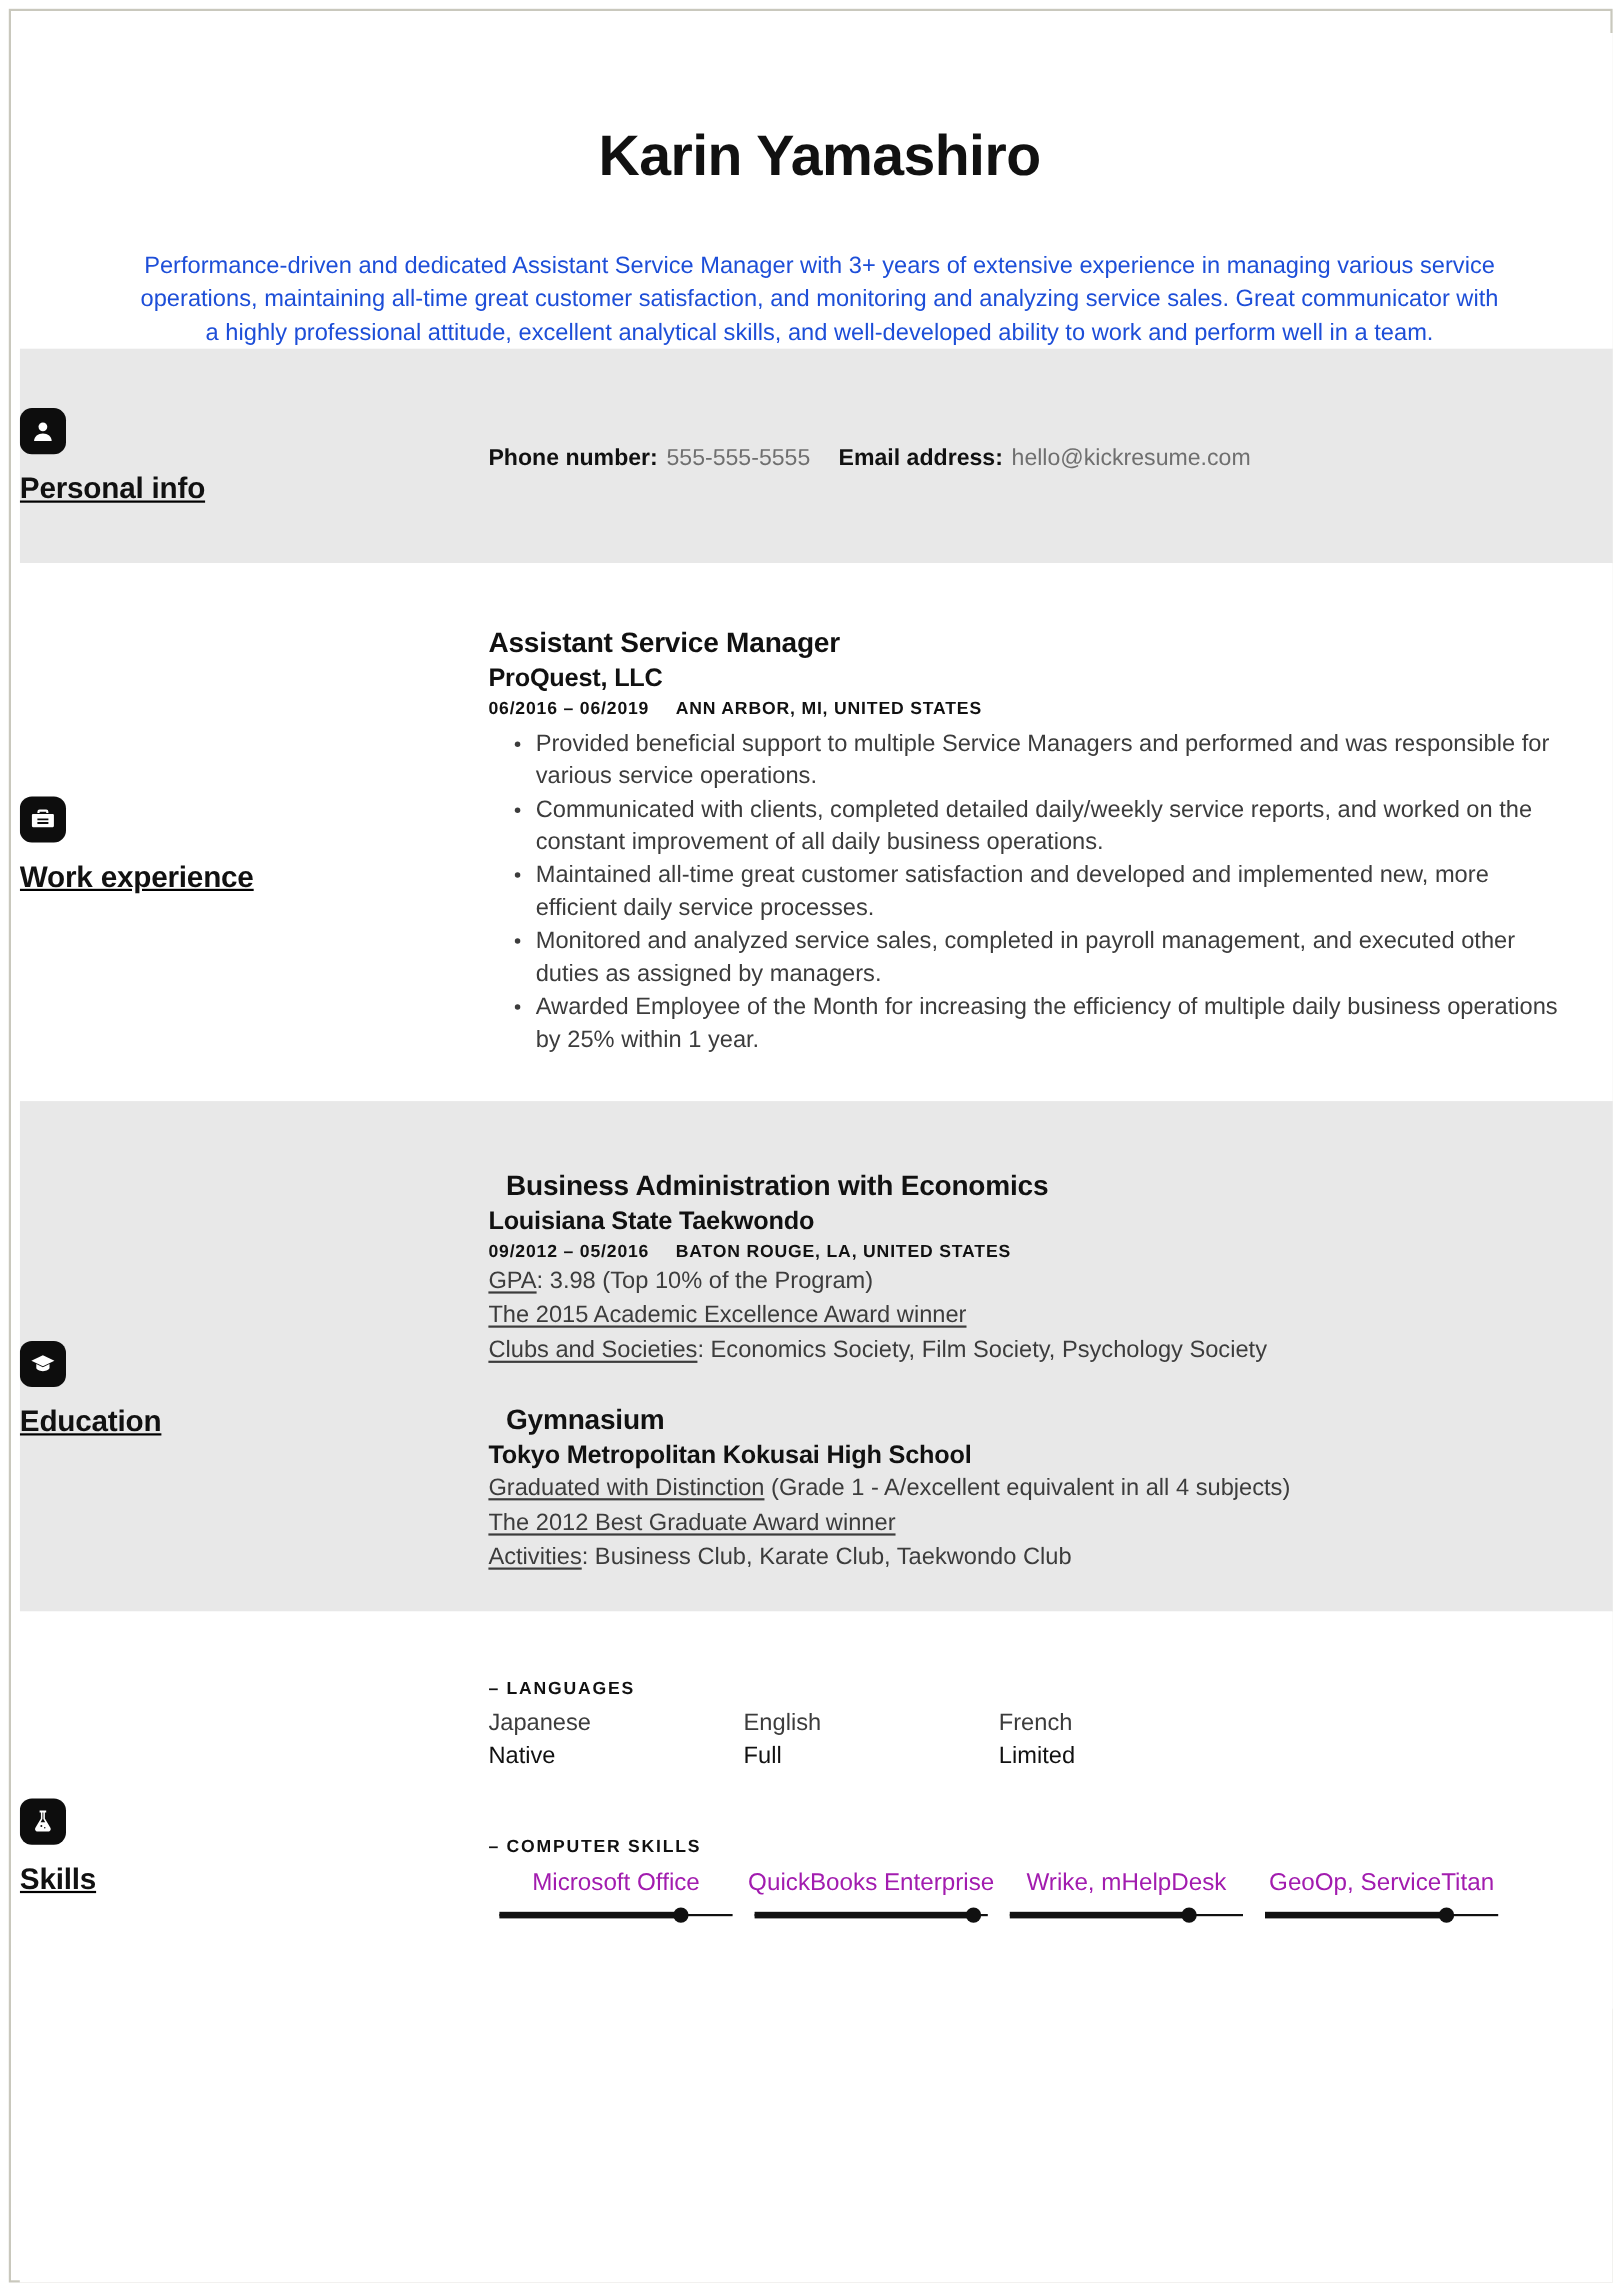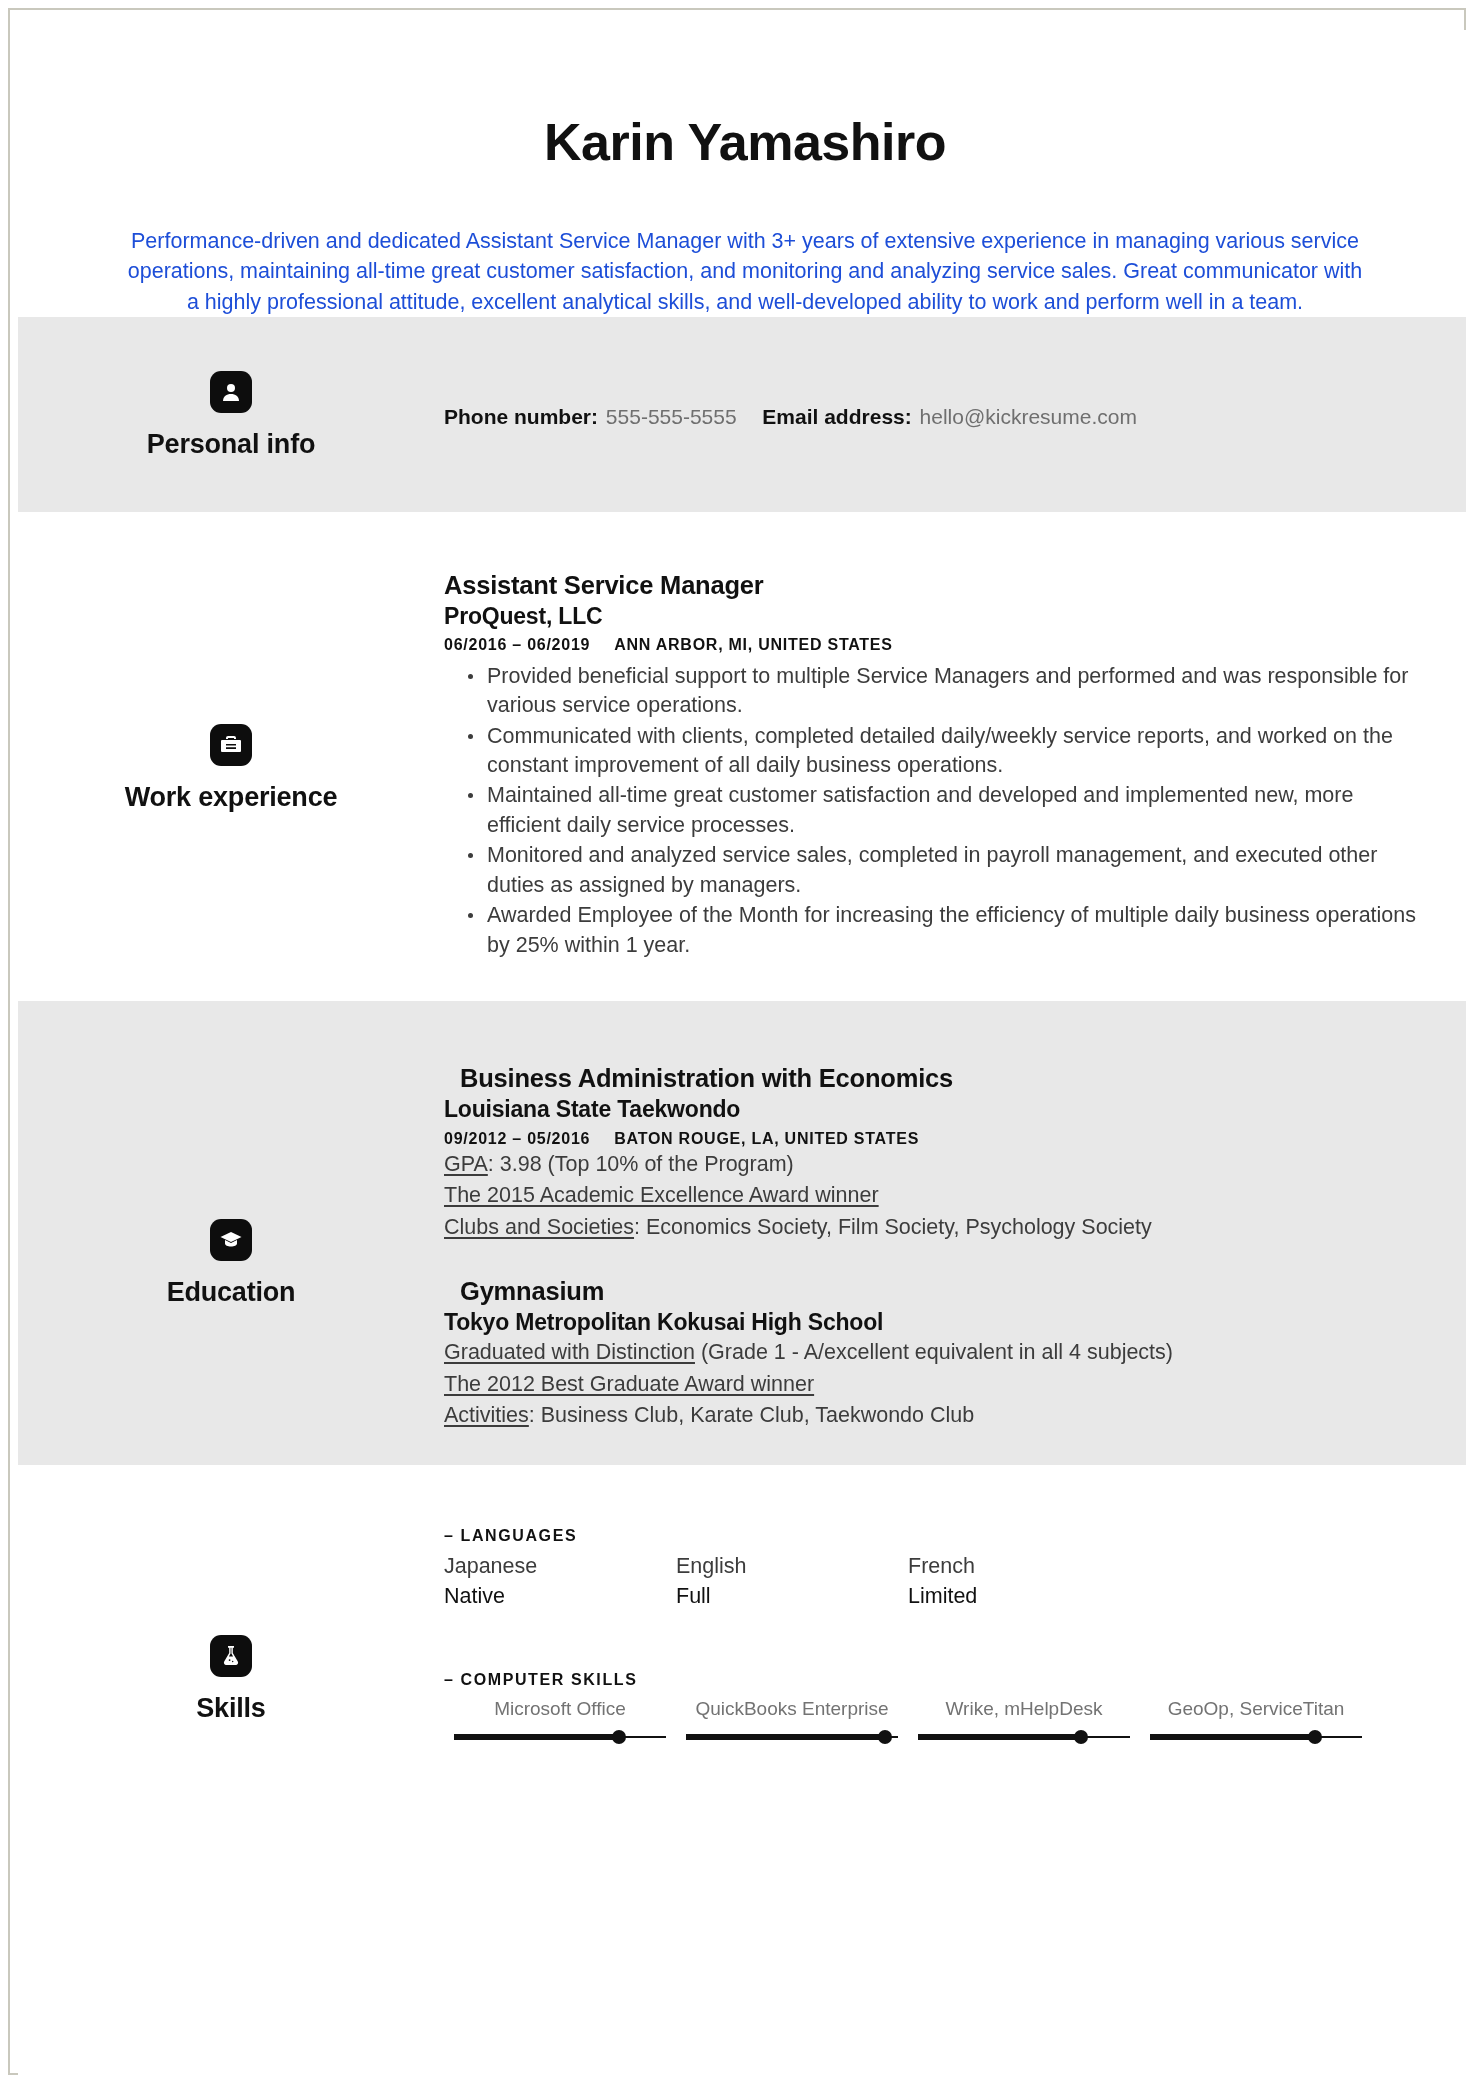--- a/index.html
+++ b/index.html
@@ -62,21 +62,22 @@
     width: 1454px;
   }
   .section.shaded { background: #e8e8e8; }
   .section.plain  { background: #ffffff; }
 
   .sec-side {
     width: 426px;
     flex: 0 0 426px;
     display: flex;
     flex-direction: column;
-    align-items: center;
+    align-items: flex-start;
+    text-decoration: underline;
   }
   .sec-body {
     flex: 1 1 auto;
     padding-right: 56px;
   }
 
   .sec-icon {
     width: 42px;
     height: 42px;
     border-radius: 11px;
@@ -229,22 +230,22 @@
   .lang-level {
     font-size: 21.5px;
     font-weight: 400;
     color: #111111;
     line-height: 1.3;
     margin-top: 2px;
   }
 
   .cs-cell { text-align: center; }
   .cs-name {
-    font-size: 19px;
-    color: #737373;
+    font-size: 22px;
+    color: #a21caf;
     line-height: 1.3;
     margin-bottom: 9px;
     white-space: nowrap;
   }
   .cs-bar {
     position: relative;
     width: 212px;
     height: 14px;
     margin: 0 auto;
   }

